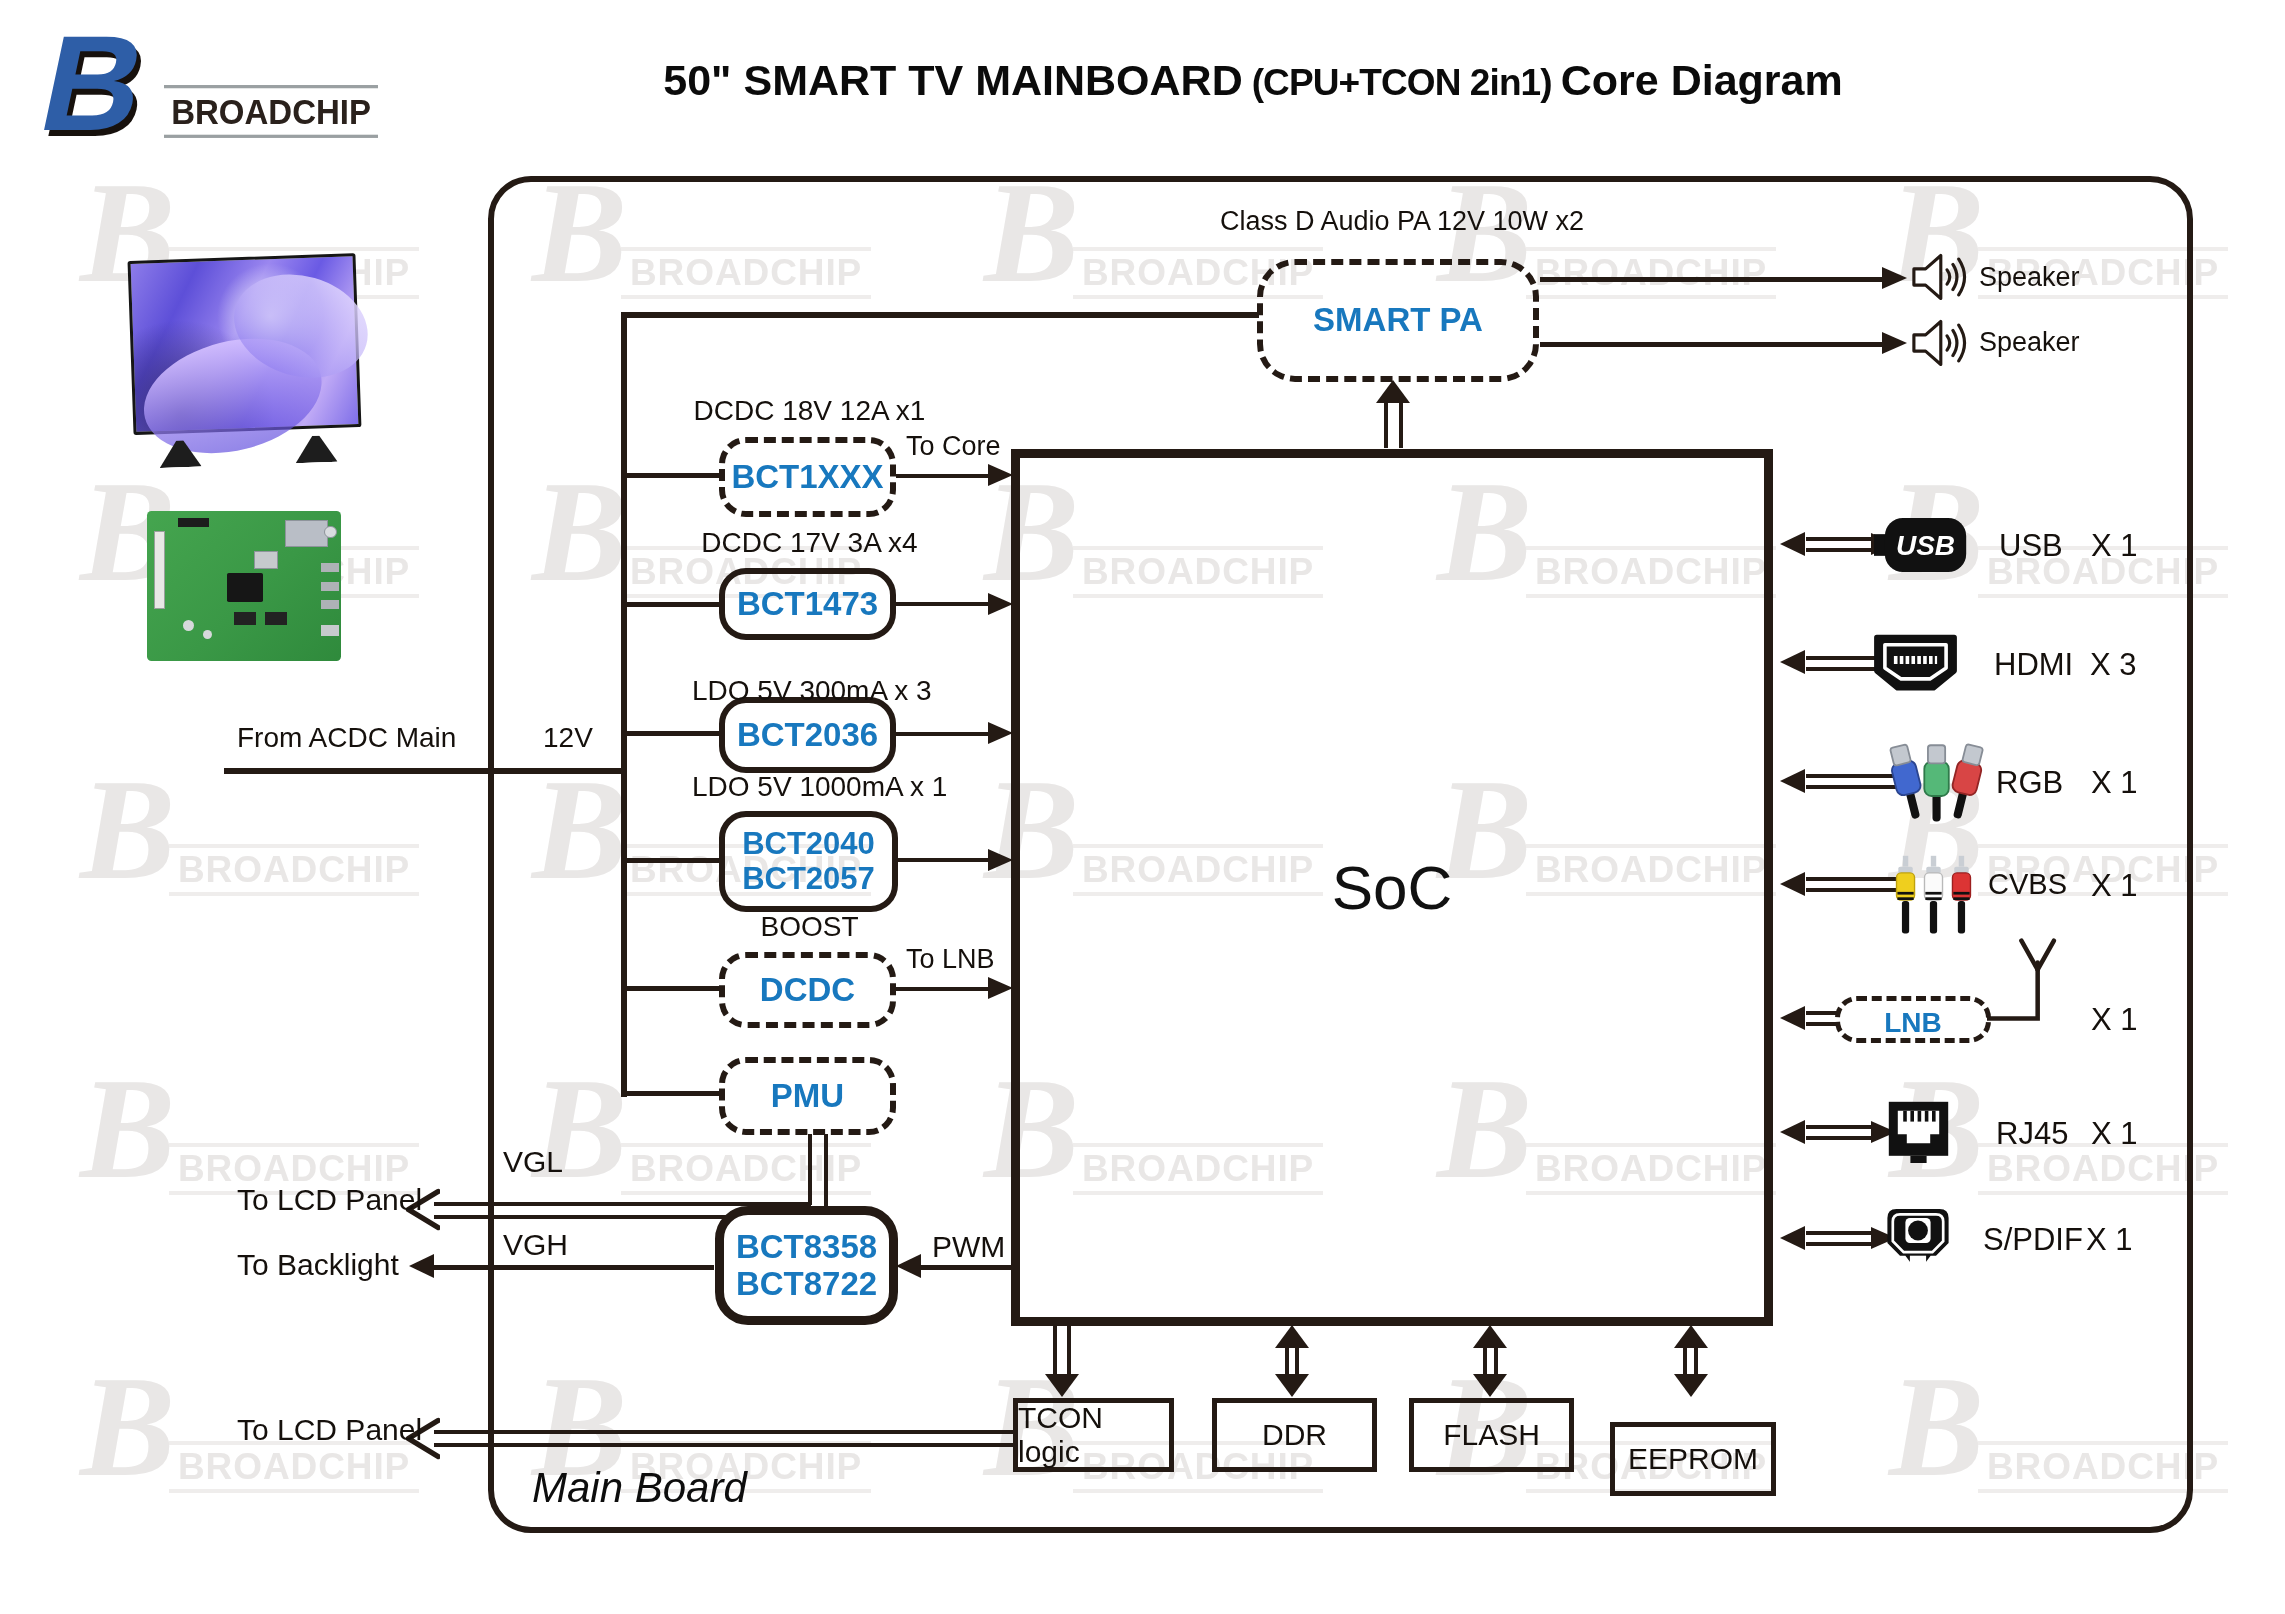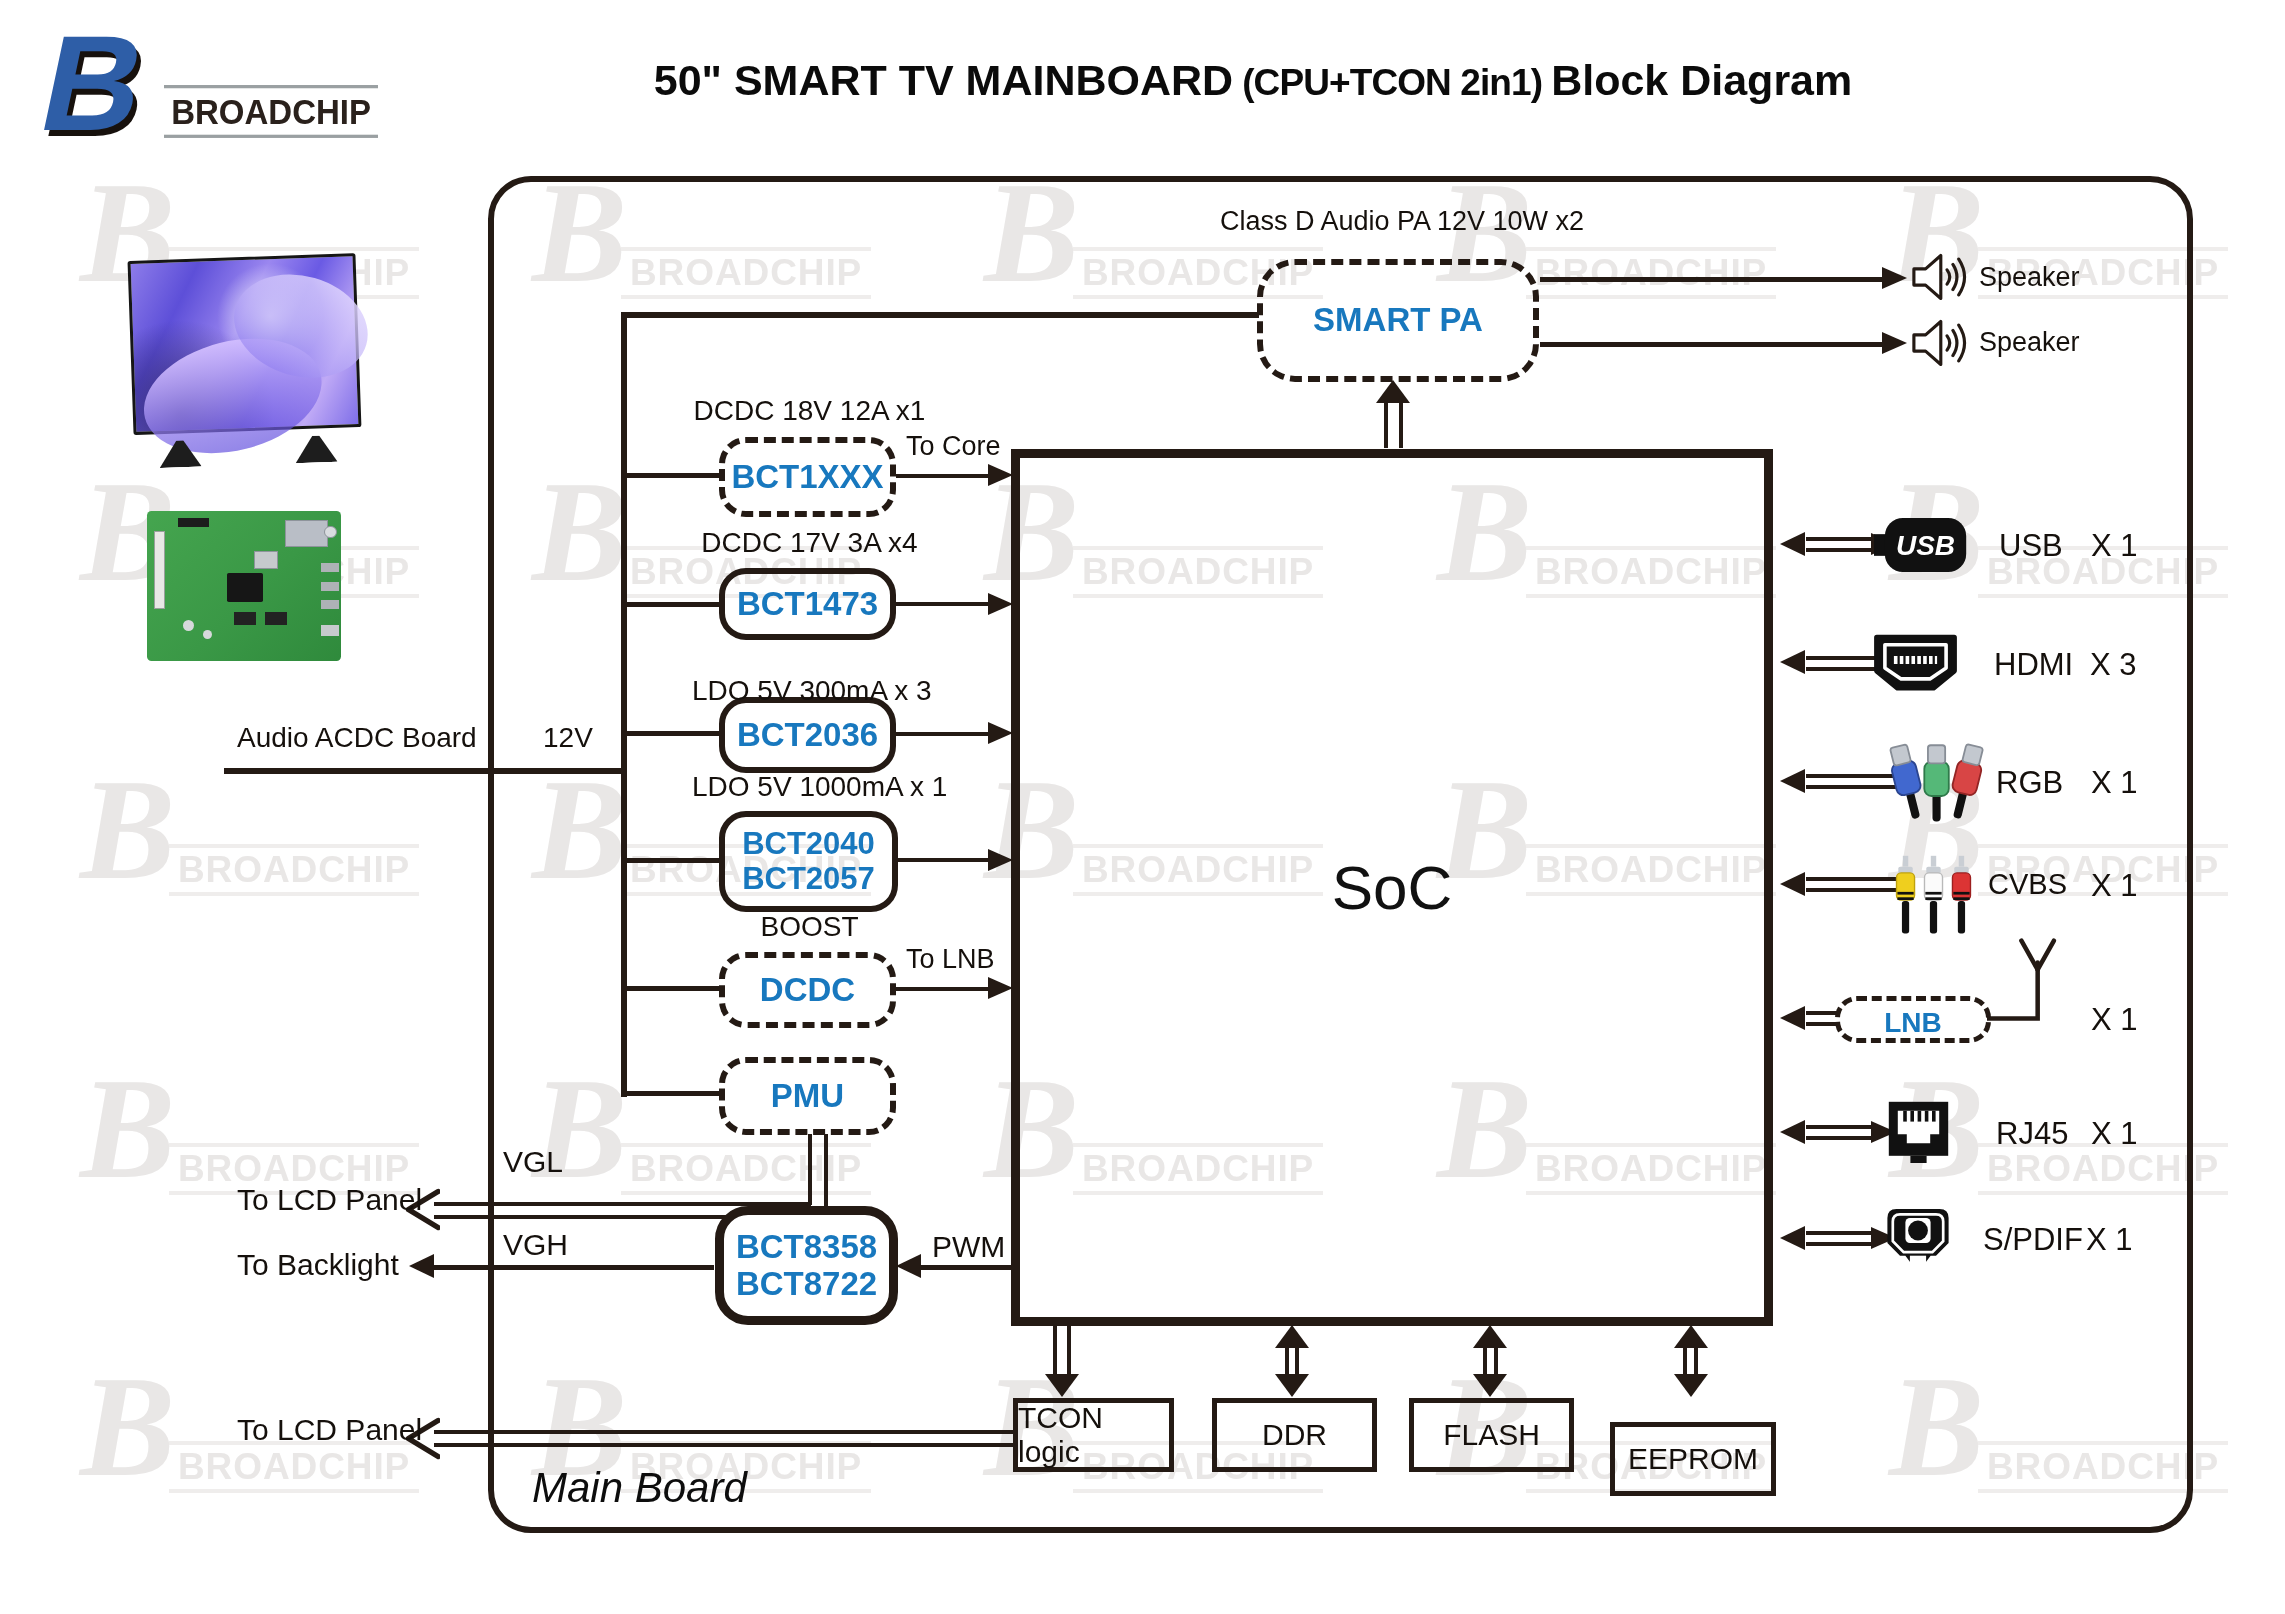--- a/index.html
+++ b/index.html
@@ -178,21 +178,21 @@
 
   <svg class="abs" style="left:23.5px;top:20px;z-index:5" width="158" height="140" viewBox="0 0 175 155">
     <g transform="skewX(-12) translate(30,0)">
       <text x="14" y="128" font-size="150" font-weight="bold" font-family="'Liberation Serif',serif" fill="#17110d">B</text>
       <text x="8" y="122" font-size="150" font-weight="bold" font-family="'Liberation Serif',serif" fill="#2e5ea7">B</text>
     </g>
   </svg>
   <div id="logo-text">BROADCHIP</div>
 
   <div id="title">
-    <span class="t-main">50" SMART TV MAINBOARD</span><span class="t-paren">(CPU+TCON  2in1)</span><span class="t-tail">Block Diagram</span>
+    <span class="t-main">50" SMART TV MAINBOARD</span><span class="t-paren">(CPU+TCON  2in1)</span><span class="t-tail">Core Diagram</span>
   </div>
 
   <div id="tv-art">
     <div id="tv-screen">
       <div id="tv-wave1"></div>
       <div id="tv-wave2"></div>
     </div>
     <div class="tv-leg" style="left:25px;"></div>
     <div class="tv-leg" style="left:161px;"></div>
   </div>
@@ -213,21 +213,21 @@
     <div class="cmp" style="left:36px;top:109px;width:11px;height:11px;background:#d6d9db;border-radius:50%;"></div>
     <div class="cmp" style="left:56px;top:119px;width:9px;height:9px;background:#d6d9db;border-radius:50%;"></div>
   </div>
 
   <div id="mainboard"></div>
   <div id="soc">
       <span>SoC</span>
     </div>
   <div id="board-label">Main Board</div>
 
-  <div class="lbl" style="left:237px;top:722px;">Audio ACDC Board</div>
+  <div class="lbl" style="left:237px;top:722px;">From ACDC Main</div>
   <div class="lbl" style="left:543px;top:722px;">12V</div>
   <div class="hline" style="left:224px;top:768px;width:400px;height:6.3px;"></div>
   <div class="vline" style="left:621px;top:312px;width:6.3px;height:785px;"></div>
   <div class="hline" style="left:621px;top:312px;width:638px;height:6.3px;"></div>
   <div class="hline" style="left:624px;top:473px;width:97px;height:5.4px;"></div>
   <div class="hline" style="left:624px;top:602px;width:97px;height:5.4px;"></div>
   <div class="hline" style="left:624px;top:731px;width:97px;height:5.4px;"></div>
   <div class="hline" style="left:624px;top:858px;width:97px;height:5.4px;"></div>
   <div class="hline" style="left:624px;top:986px;width:97px;height:5.4px;"></div>
   <div class="hline" style="left:624px;top:1091px;width:97px;height:5.4px;"></div>

